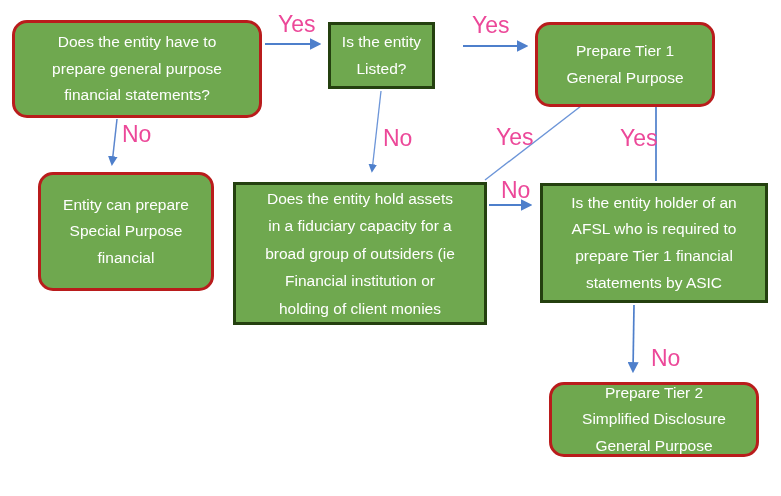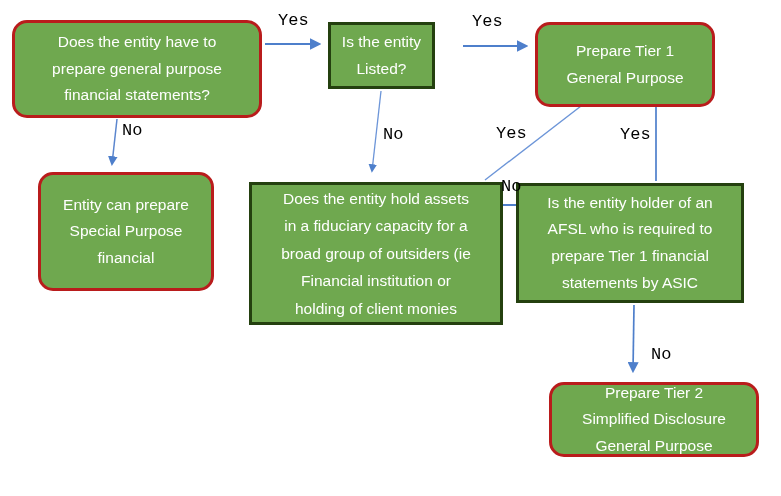--- a/index.html
+++ b/index.html
@@ -35,32 +35,31 @@
   .node.rounded {
     border: 3px solid #b91c1c;
     border-radius: 15px;
   }
   .node.rect {
     border: 3px solid #24400F;
   }
   .edge-label {
     position: absolute;
     z-index: 3;
-    color: #000000;
-    font-size: 17px;
+    color: #ec4899;
+    font-size: 23px;
     line-height: 1.1;
-    font-family: Liberation Mono, monospace;
   }
   
   #b1 { left: 12px;  top: 20px;  width: 250px; height: 98px; }
   #b2 { left: 328px; top: 22px;  width: 107px; height: 67px; }
   #b3 { left: 535px; top: 22px;  width: 180px; height: 85px; }
   #b4 { left: 38px;  top: 172px; width: 176px; height: 119px; }
-  #b5 { left: 233px; top: 182px; width: 254px; height: 143px; line-height: 1.78; margin-left: 16px; }
-  #b6 { left: 516px; top: 183px; width: 228px; height: 120px; }
+  #b5 { left: 233px; top: 182px; width: 254px; height: 143px; line-height: 1.78; }
+  #b6 { left: 540px; top: 183px; width: 228px; height: 120px; }
   #b7 { left: 549px; top: 382px; width: 210px; height: 75px; }
   
   #l1 { left: 278px; top: 12px;  }
   #l2 { left: 472px; top: 13px;  }
   #l3 { left: 122px; top: 122px; }
   #l4 { left: 383px; top: 126px; }
   #l5 { left: 496px; top: 125px; }
   #l6 { left: 501px; top: 178px; }
   #l7 { left: 620px; top: 126px; }
   #l8 { left: 651px; top: 346px; }

